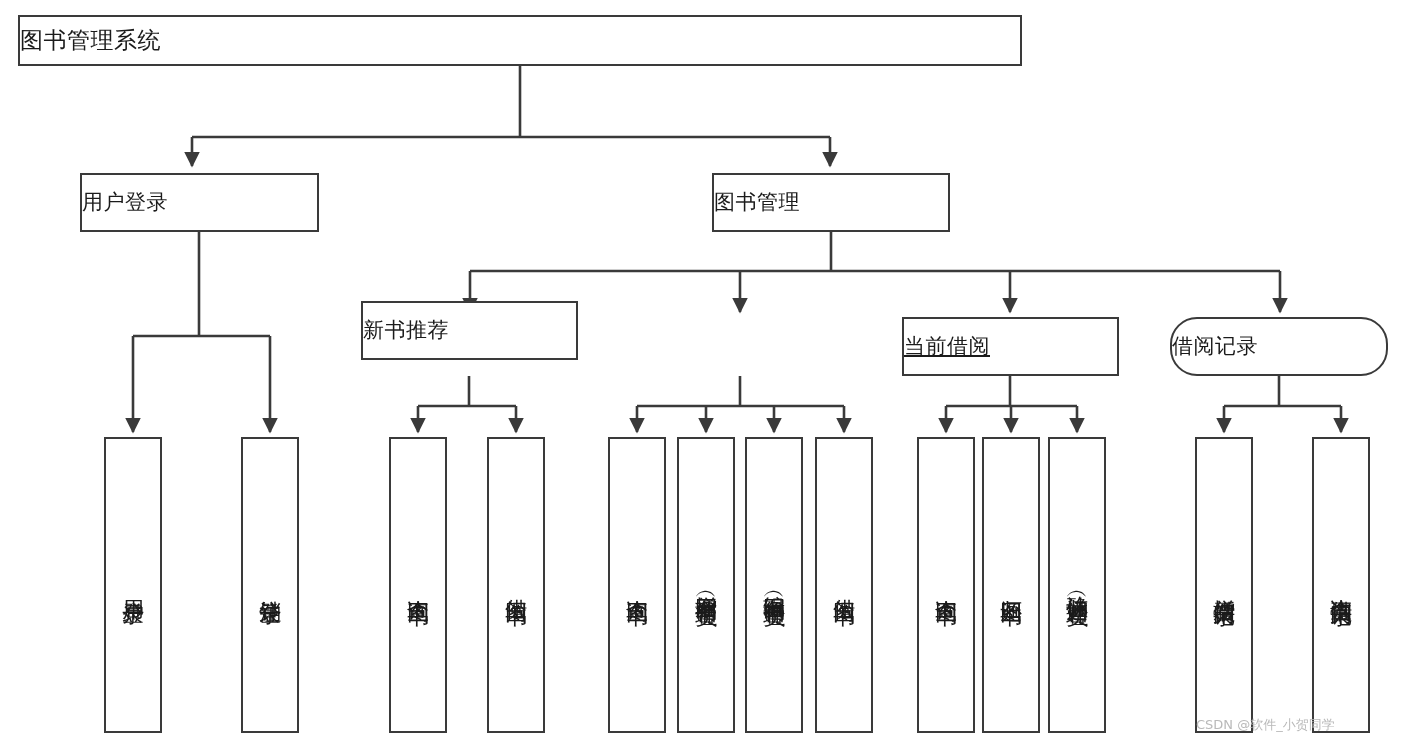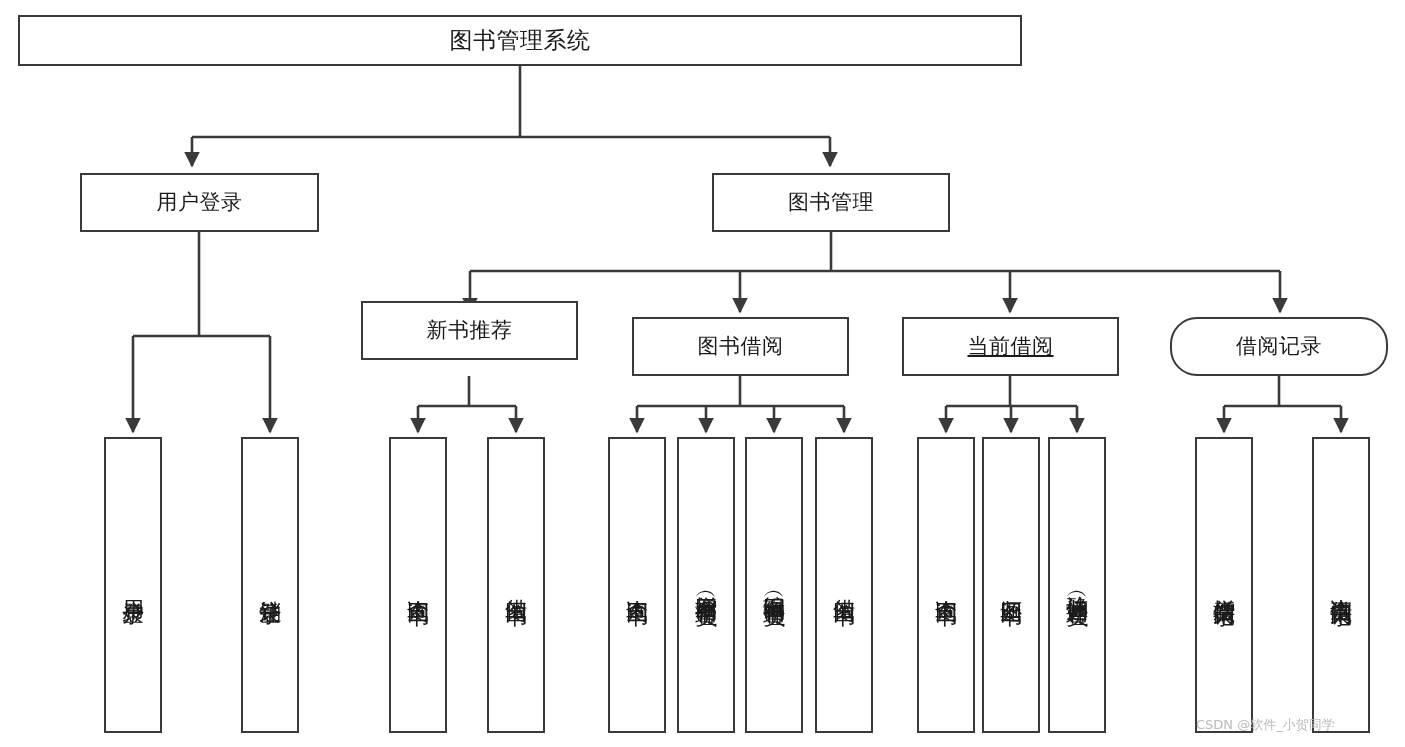--- a/index.html
+++ b/index.html
@@ -26,21 +26,21 @@
     height: 747px;
     pointer-events: none;
   }
   .node {
     position: absolute;
     box-sizing: border-box;
     background: #ffffff;
     border: 2px solid #3a3a3a;
     display: flex;
     align-items: center;
-    justify-content: center;
+    justify-content: flex-start;
     color: #1b1b1b;
     z-index: 2;
   }
   .node-label {
     display: block;
     text-align: center;
     line-height: 1.18;
     letter-spacing: 0.5px;
   }
   
@@ -138,23 +138,20 @@
   <div class="node horiz" style="left:80px; top:173px; width:239px; height:59px;">
     <span class="node-label">用户登录</span>
   </div>
   <div class="node horiz" style="left:712px; top:173px; width:238px; height:59px;font-family:Liberation Serif, serif;">
     <span class="node-label">图书管理</span>
   </div>
 
   <div class="node horiz" style="left:361px; top:301px; width:217px; height:59px;">
     <span class="node-label">新书推荐</span>
   </div>
-  <div class="node horiz" style="left:632px; top:317px; width:217px; height:59px;">
-    <span class="node-label">图书借阅</span>
-  </div>
   <div class="node horiz" style="left:902px; top:317px; width:217px; height:59px;text-decoration:underline;">
     <span class="node-label">当前借阅</span>
   </div>
   <div class="node horiz" style="left:1170px; top:317px; width:218px; height:59px;border-radius:27px;">
     <span class="node-label">借阅记录</span>
   </div>
 
   <div class="node vert" style="left:104px; top:437px; width:58px; height:296px;">
     <span class="node-label">用户登录</span>
   </div>

